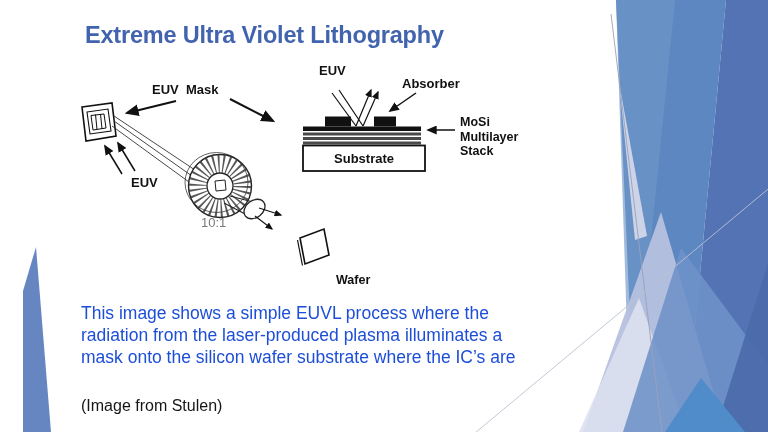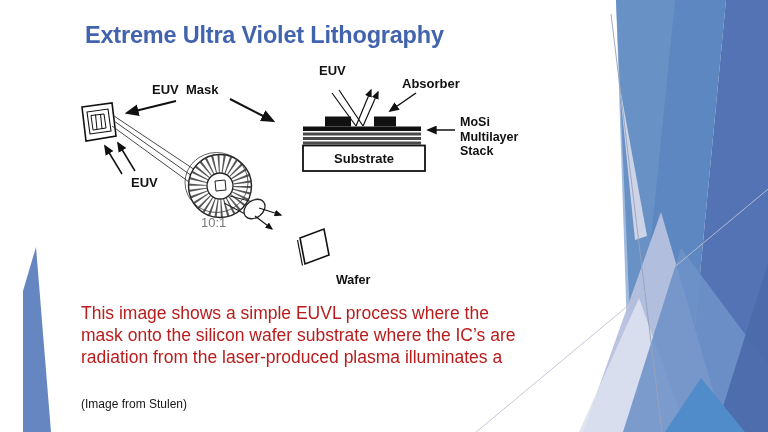--- a/index.html
+++ b/index.html
@@ -1,24 +1,24 @@
 <!DOCTYPE html>
 <html><head>
 <meta charset="utf-8">
 <style>
   html,body{margin:0;padding:0;background:#fff;}
   .slide{position:relative;width:768px;height:432px;overflow:hidden;background:#ffffff;
          font-family:"Liberation Sans",sans-serif;margin-left:23px;}
   .layer{position:absolute;left:0;top:0;}
   .title{position:absolute;left:62px;top:22px;font-size:23.5px;font-weight:600;
          color:#4263ad;letter-spacing:-0.2px;white-space:nowrap;}
-  .caption{position:absolute;left:58px;top:302px;color:#b91c1c;font-size:17.5px;
+  .caption{position:absolute;left:58px;top:302px;color:#1d4ed8;font-size:17.5px;
            line-height:22px;}
   .caption div{white-space:nowrap;}
-  .credit{position:absolute;left:58px;top:397px;color:#161616;font-size:12px;
+  .credit{position:absolute;left:58px;top:397px;color:#161616;font-size:16px;
           white-space:nowrap;text-align:center;}
   svg text{font-family:"Liberation Sans",sans-serif;fill:#111;}
   svg .lbl{font-weight:bold;font-size:13px;}
   svg .lbl-sm{font-weight:bold;font-size:12.5px;}
   svg .ratio{font-size:13px;fill:#7a7a7a;font-weight:normal;}
 </style>
 </head>
 <body>
 
 <div class="slide">
@@ -121,18 +121,18 @@
     <line x1="432" y1="130" x2="405" y2="130" stroke="#111" stroke-width="1.5" marker-end="url(#ah)"></line>
     <g>
       <text class="lbl-sm" x="437" y="126">MoSi</text>
       <text class="lbl-sm" x="437" y="140.5">Multilayer</text>
       <text class="lbl-sm" x="437" y="155">Stack</text>
     </g>
   </svg>
 
   <div class="caption">
     <div>This image shows a simple EUVL process where the</div>
+    <div>radiation from the laser-produced plasma illuminates a</div>
     <div>mask onto the silicon wafer substrate where the IC’s are</div>
-    <div>radiation from the laser-produced plasma illuminates a</div>
   </div>
   <div class="credit">(Image from Stulen)</div>
 
 </div>
 
 </body></html>

